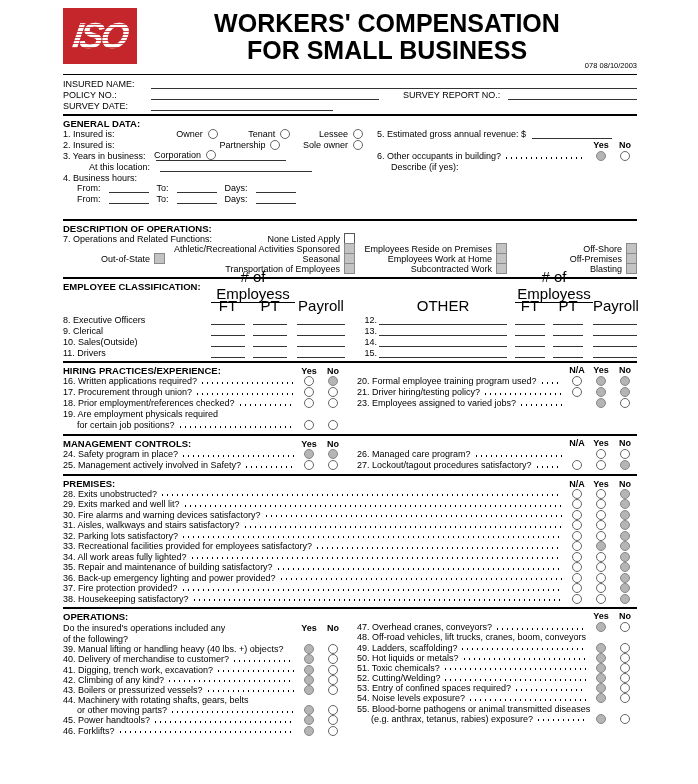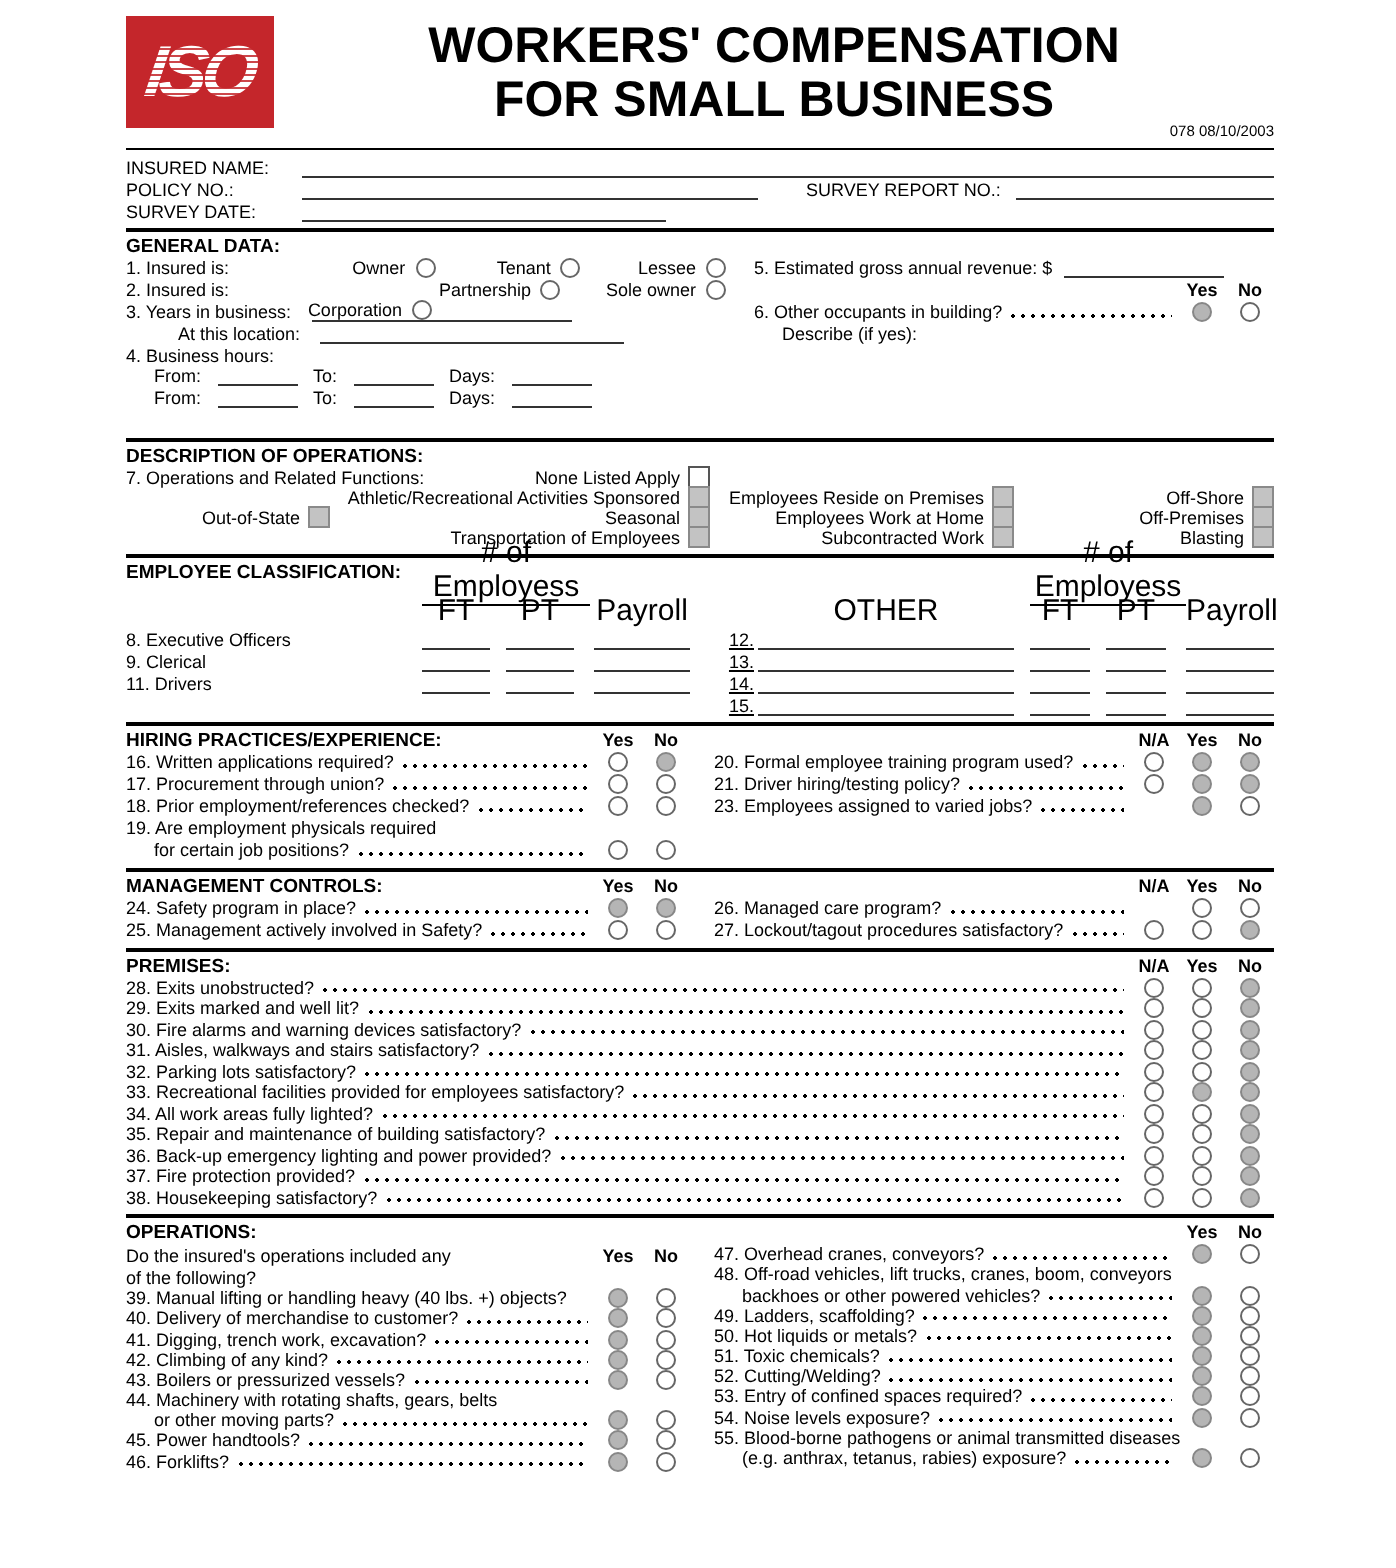--- a/index.html
+++ b/index.html
@@ -32,21 +32,21 @@
   .ccell{width:24px;display:flex;justify-content:center;flex:0 0 24px;}
   .chead{width:24px;flex:0 0 24px;text-align:center;font-weight:bold;font-size:9px;}
   .radio{width:8px;height:8px;border:1px solid #666;border-radius:50%;background:#fff;display:inline-block;}
   .radio.g{background:#b5b5b5;border-color:#878787;}
   .cbx{width:9px;height:9px;border:1px solid #555;background:#fff;display:inline-block;margin-left:4px;}
   .cbx.g{background:#c3c3c3;border-color:#8a8a8a;}
   .sec-title{font-weight:bold;font-size:9.5px;}
   .split{display:flex;align-items:flex-start;}
   .col-left{width:282px;flex:0 0 282px;}
   .col-right{flex:1;margin-left:12px;min-width:0;}
-  .head-flex{display:flex;align-items:flex-start;}
+  .head-flex{display:flex;align-items:flex-end;}
   
   .gd{margin-bottom:14px;}
   .gd-split{display:flex;align-items:flex-start;}
   .gd-left{width:300px;flex:0 0 300px;}
   .gd-right{flex:1;margin-left:14px;}
   .opt{display:inline-flex;align-items:center;}
   .optgrp{display:flex;align-items:center;justify-content:flex-end;}
   .gd .qrow{height:10.8px;}
   .radio-after{margin-left:5px;}
   
@@ -55,21 +55,21 @@
   .dcellB{flex:0 0 152px;display:flex;justify-content:flex-end;align-items:center;}
   .dcellC{flex:1;display:flex;justify-content:flex-end;align-items:center;}
   .a1{margin-left:38px;}
   
   .cls-row{display:flex;align-items:flex-end;height:11px;font-size:9px;}
   .cls-label{flex:0 0 140px;}
   .cls-ft,.cls-pt{flex:0 0 34px;margin-left:8px;}
   .cls-pay{flex:1;margin-left:10px;max-width:96px;}
   .cls-head{text-align:center;font-size:15px;}
   .cls-underline{border-bottom:1px solid #000;}
-  .cls-num{flex:0 0 20px;text-align:right;padding-right:2px;text-decoration:underline;}
+  .cls-num{flex:0 0 20px;text-align:right;padding-right:2px;}
   .cls-other-blank{flex:0 0 128px;}
   .bl{border-bottom:1px solid #333;height:9px;}
   
   #premises-rows .qrow{height:10.5px;}
   #ops-left .qrow,#ops-right .qrow{height:10.2px;}
 </style>
 </head>
 <body>
 
 <div class="page">
@@ -300,20 +300,26 @@
               <span class="cls-pt bl"></span>
               <span class="cls-pay bl"></span>
             </div>
             <div class="cls-row">
               <span class="cls-label">9. Clerical</span>
               <span class="cls-ft bl"></span>
               <span class="cls-pt bl"></span>
               <span class="cls-pay bl"></span>
             </div>
             <div class="cls-row">
+              <span class="cls-label">10. Sales(Outside)</span>
+              <span class="cls-ft bl"></span>
+              <span class="cls-pt bl"></span>
+              <span class="cls-pay bl"></span>
+            </div>
+            <div class="cls-row">
               <span class="cls-label">11. Drivers</span>
               <span class="cls-ft bl"></span>
               <span class="cls-pt bl"></span>
               <span class="cls-pay bl"></span>
             </div>
           </div>
       </div>
       <div class="col-right">
         <div class="cls-row">
           <span class="cls-num"></span>
@@ -822,30 +828,20 @@
                 <span class="radio g"></span>
               </span>
               <span class="ccell">
                 <span class="radio"></span>
               </span>
             </div>
             <div class="qrow">
               <span class="qtext">48. Off-road vehicles, lift trucks, cranes, boom, conveyors</span>
             </div>
             <div class="qrow">
-              <span class="qtext indent2">backhoes or other powered vehicles?</span>
-              <span class="leader"></span>
-              <span class="ccell">
-                <span class="radio g"></span>
-              </span>
-              <span class="ccell">
-                <span class="radio"></span>
-              </span>
-            </div>
-            <div class="qrow">
               <span class="qtext">49. Ladders, scaffolding?</span>
               <span class="leader"></span>
               <span class="ccell">
                 <span class="radio g"></span>
               </span>
               <span class="ccell">
                 <span class="radio"></span>
               </span>
             </div>
             <div class="qrow">

